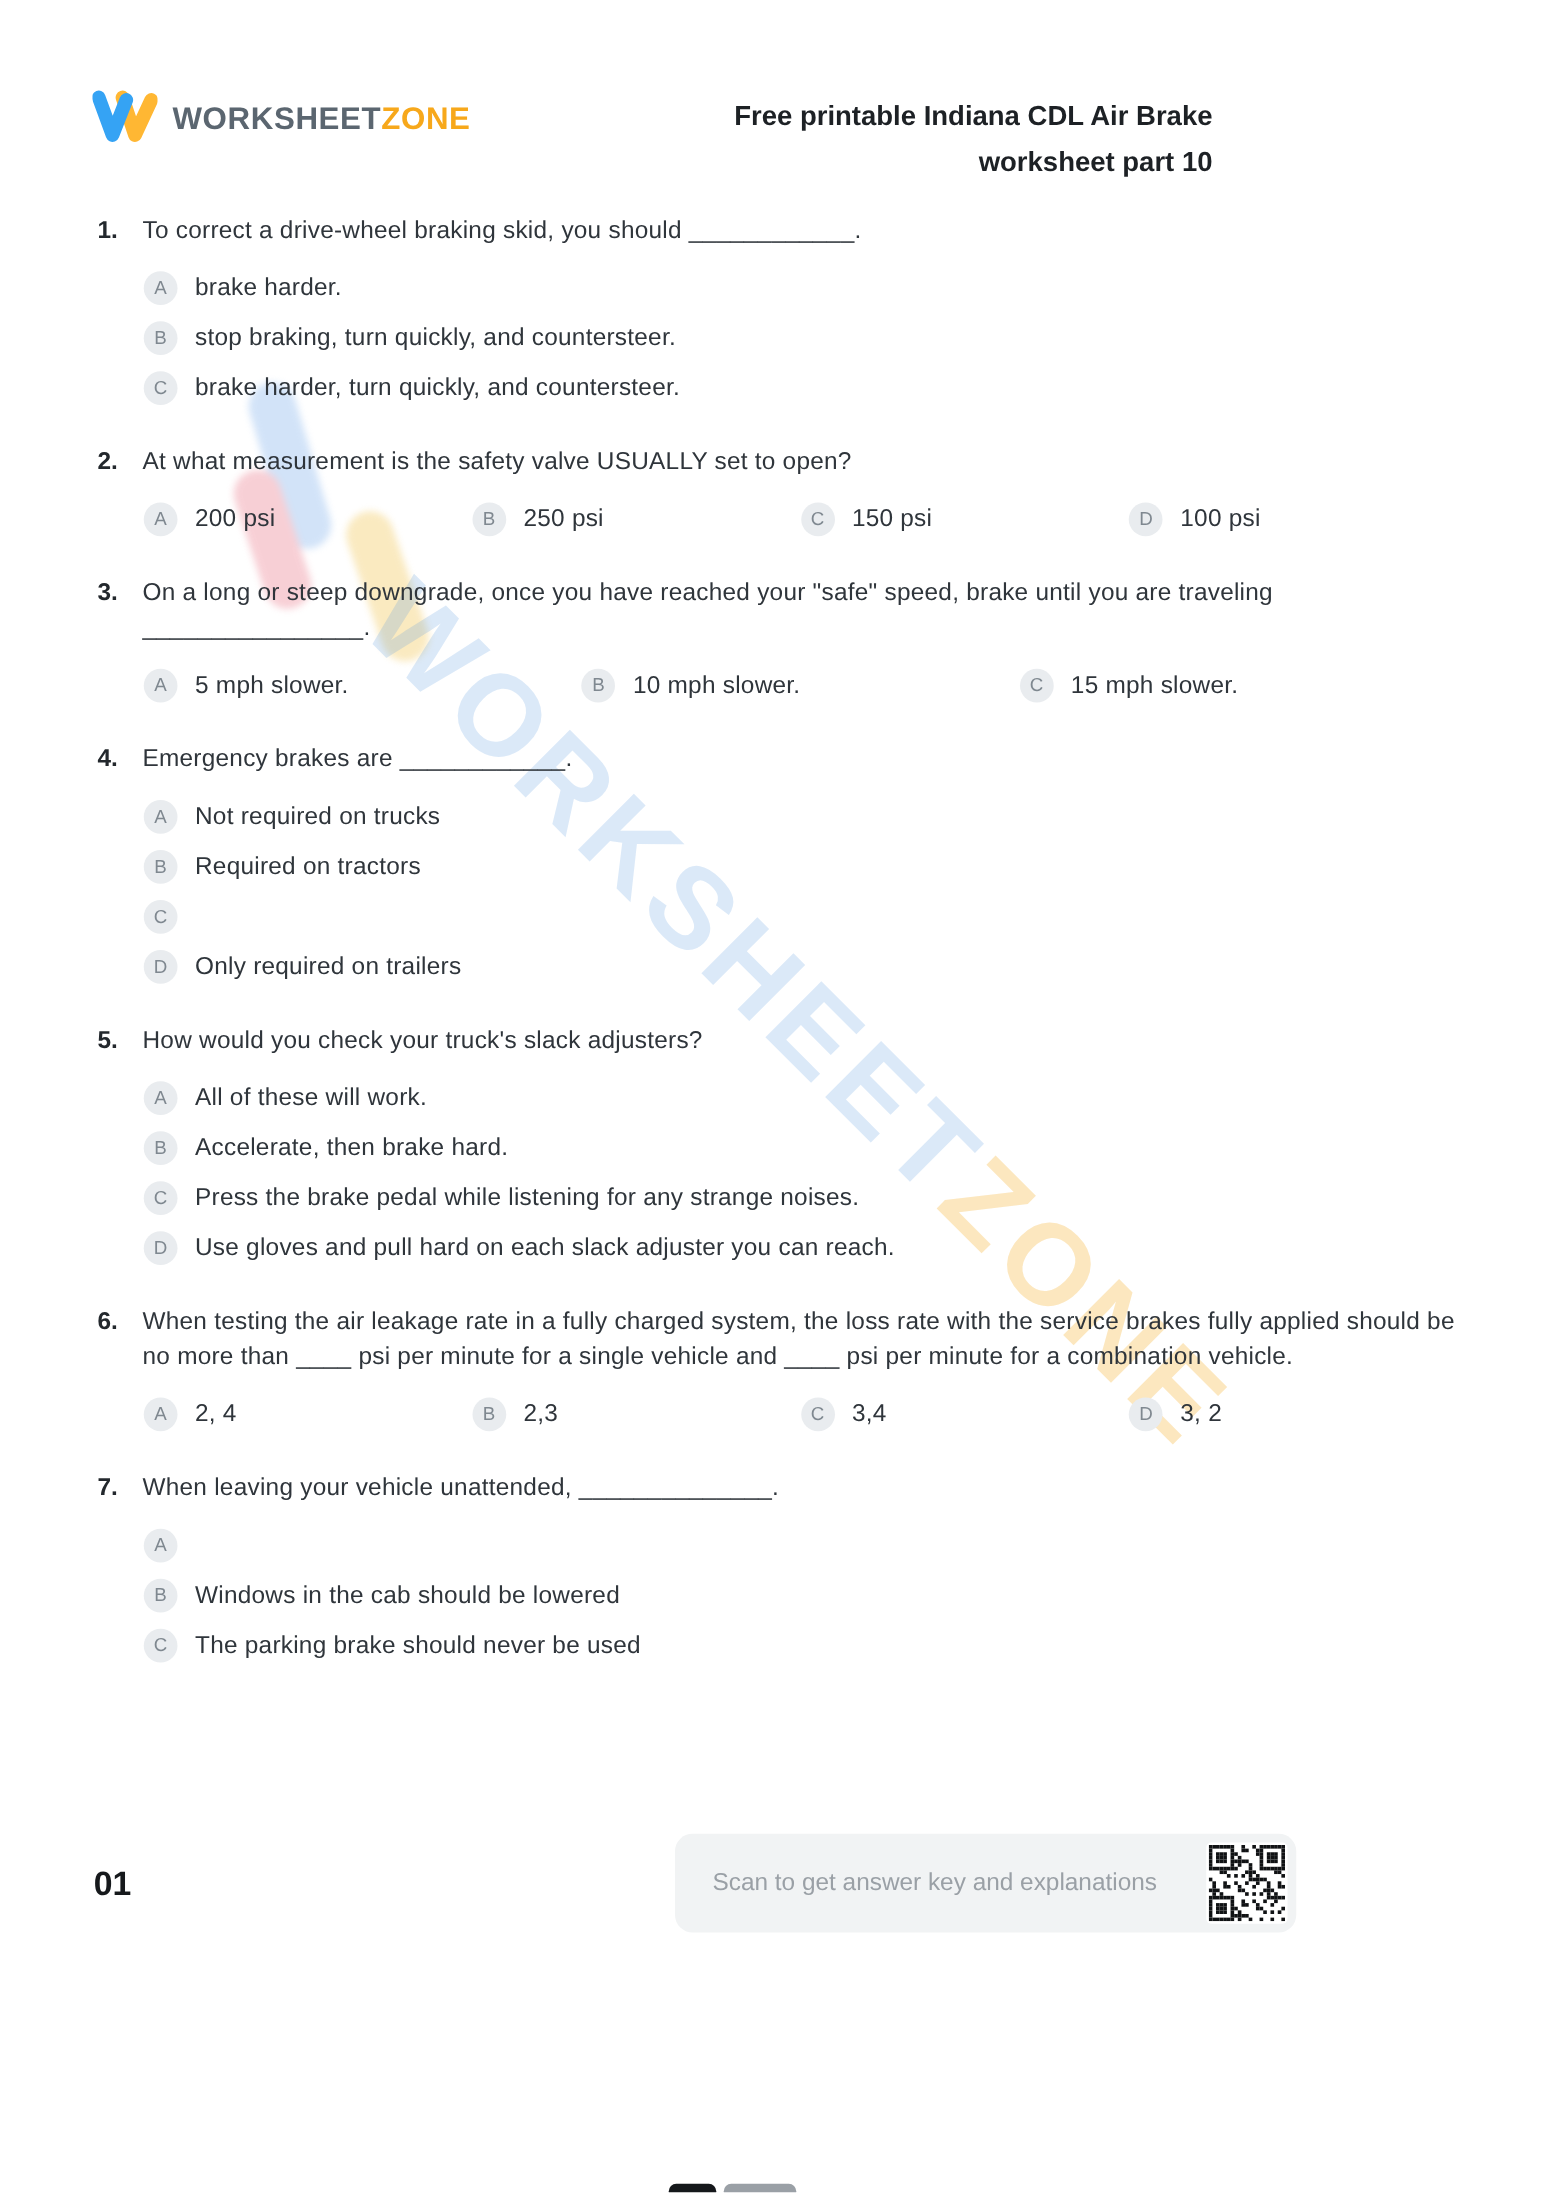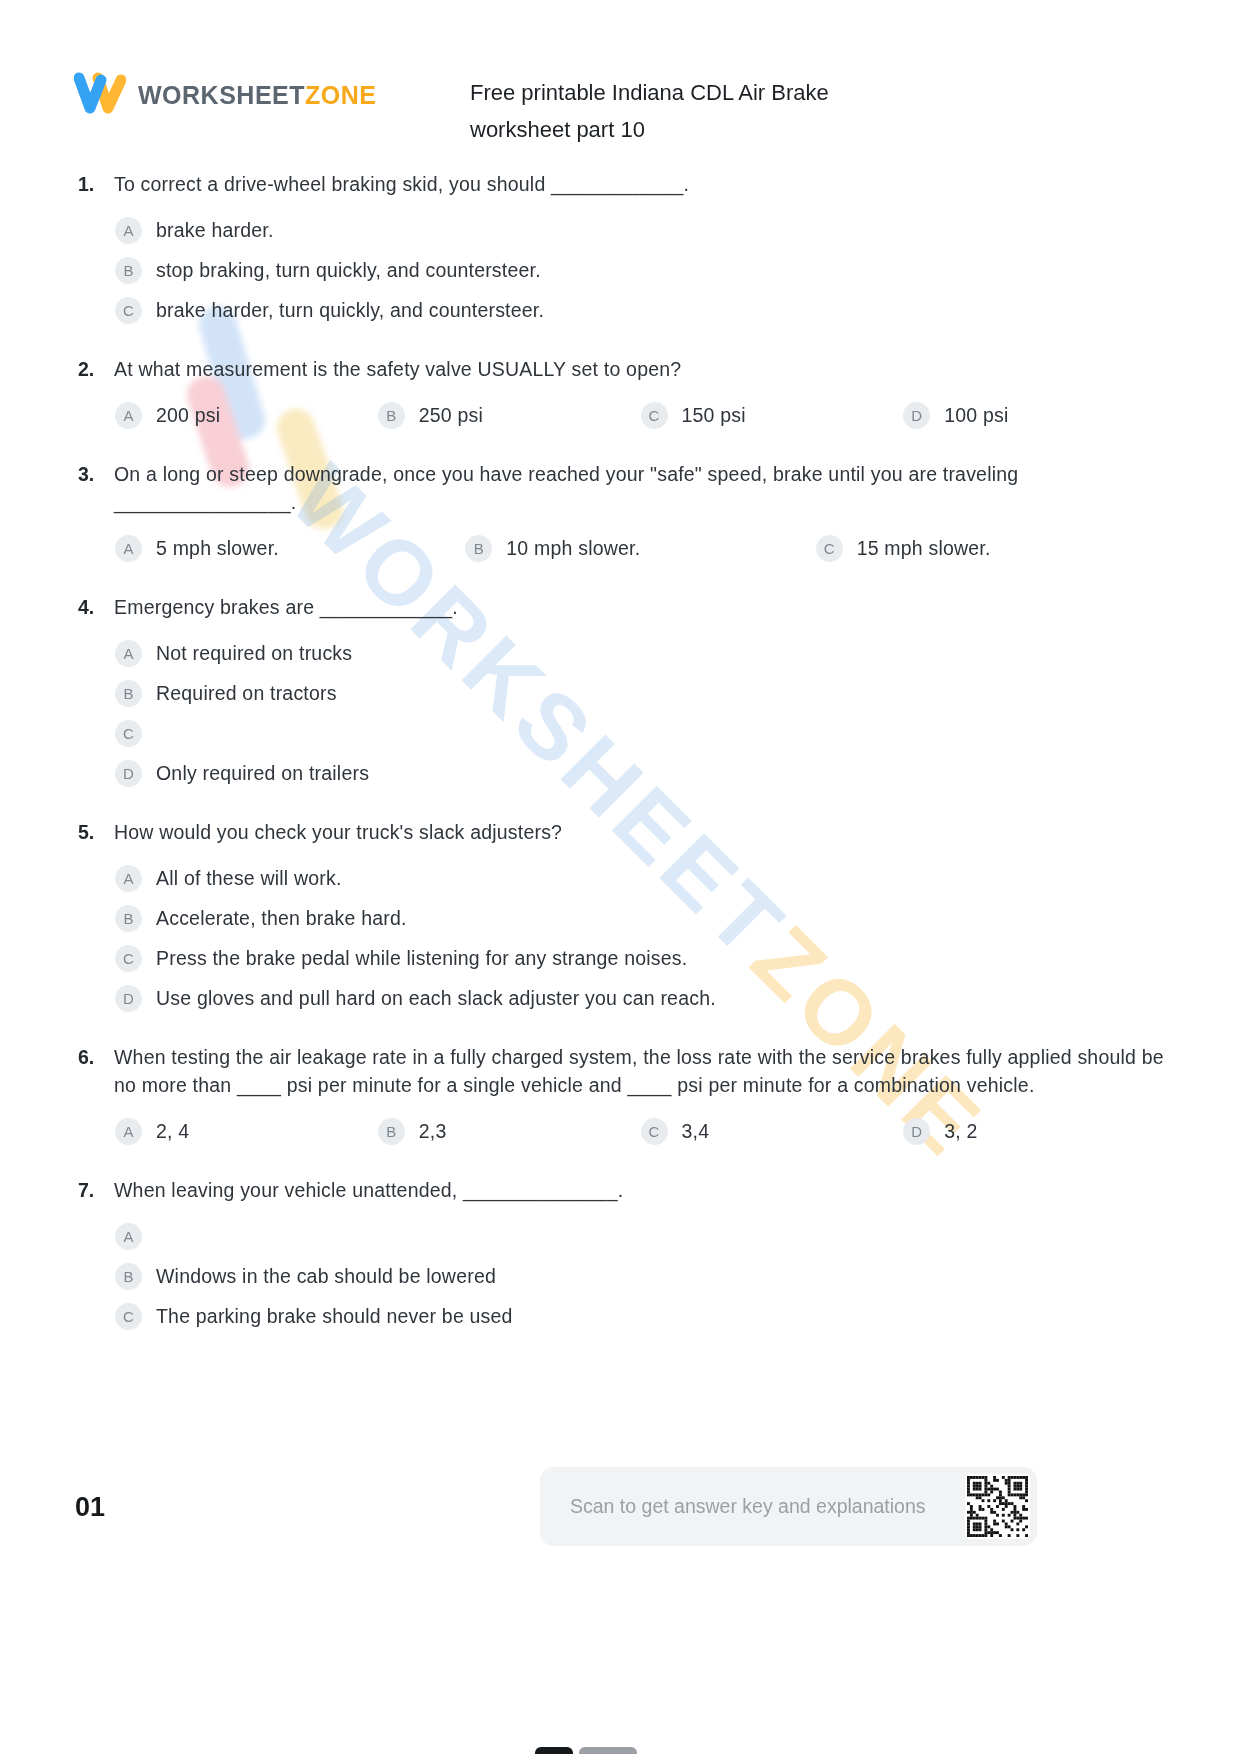--- a/index.html
+++ b/index.html
@@ -18,21 +18,21 @@
   .header-logo {
     position: absolute; left: 74px; top: 70px;
     display: flex; align-items: center; gap: 12px;
   }
   .brand { font-size: 25px; font-weight: bold; letter-spacing: 0.5px; white-space: nowrap; }
   .brand .b1 { color: #5b6670; }
   .brand .b2 { color: #f7a81b; }
 
   .title-block {
     position: absolute; left: 470px; top: 74px; width: 500px;
-    text-align: left; font-size: 22px; font-weight: normal;
+    text-align: right; font-size: 22px; font-weight: bold;
     line-height: 37px; color: #1d2125;
   }
 
   
   .watermark {
     position: absolute; left: 345px; top: 445px;
     transform: rotate(45deg); transform-origin: 0 0;
     font-size: 92px; font-weight: 600; letter-spacing: 6px;
     white-space: nowrap; z-index: 0; user-select: none;
   }

